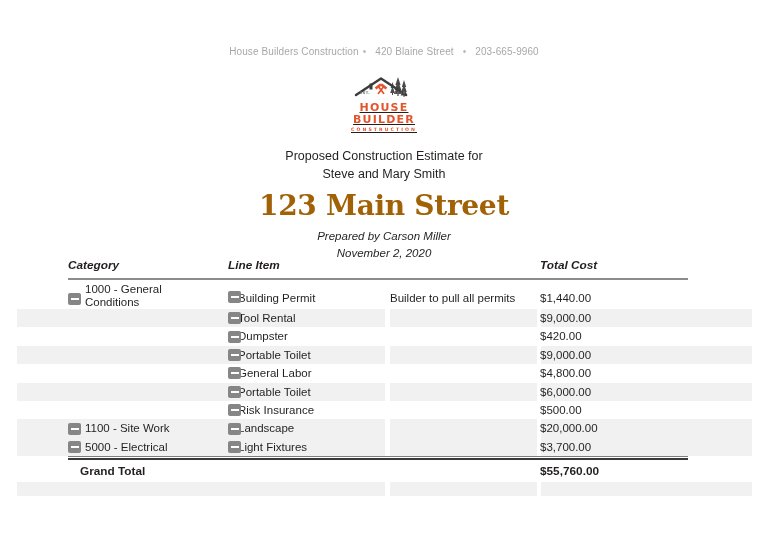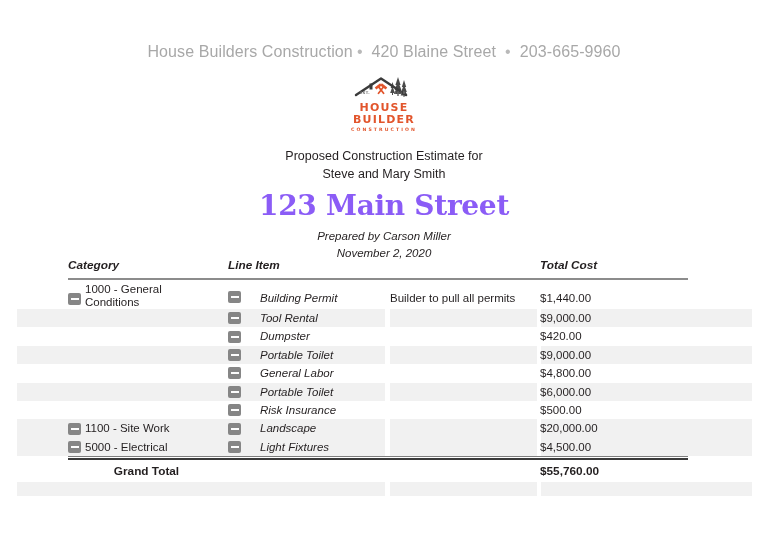--- a/index.html
+++ b/index.html
@@ -12,21 +12,21 @@
     background: #ffffff;
     font-family: "Liberation Sans", sans-serif;
     color: #231f20;
     overflow: hidden;
     position: relative;
   }
 
   
   .contact-line {
     text-align: center;
-    font-size: 16px;
+    font-size: 10px;
     color: #a8a8a8;
     letter-spacing: .1px;
     padding-top: 45px;
     line-height: 14px;
     white-space: nowrap;
   }
   .contact-line .sep {
     color: #b9b9b9;
     padding: 0 4px;
   }
@@ -36,20 +36,21 @@
   .logo-wrap {
     width: 100%;
     display: flex;
     justify-content: center;
     margin-top: 10px;
   }
   .logo {
     width: 96px;
     text-align: center;
     position: relative;
+    text-decoration: underline;
   }
   .logo svg { display:block; }
   .logo-name {
     font-family: "DejaVu Sans", sans-serif;
     font-weight: bold;
     font-size: 11px;
     letter-spacing: 1.2px;
     color: #e2552c;
     line-height: 12px;
     margin-top: 1px;
@@ -71,21 +72,21 @@
     color: #231f20;
   }
   .t-line1 { margin-top: 14px; }
   .address {
     text-align: center;
     font-family: "DejaVu Serif", serif;
     font-weight: bold;
     font-size: 28px;
     line-height: 38px;
     letter-spacing: -0.3px;
-    color: #8b5cf6;
+    color: #a16207;
     margin-top: 4px;
   }
   .prep, .date {
     text-align: center;
     font-size: 11.5px;
     font-style: italic;
     line-height: 17px;
     color: #231f20;
   }
   .prep { margin-top: 3px; }
@@ -170,21 +171,21 @@
     top: 5px;
     width: 8px;
     height: 2px;
     background: #fdfdfd;
   }
   .row .c-cat .minus { top: 50%; margin-top: -6px; }
   .row.tall .c-cat .minus { top: 16px; }
   .row .c-item .minus { top: 50%; margin-top: -6px; }
   .row.tall .c-item .minus { top: 10px; }
 
-  .item-text { padding-left: 32px; display:block; line-height: 18.4px; font-style: italic; }
+  .item-text { padding-left: 10px; display:block; line-height: 18.4px; }
   .row.tall .item-text { line-height: 22px; }
   .com-text { line-height: 18.4px; }
   .row.tall .com-text { line-height: 22px; }
   .cost-text { line-height: 18.4px; padding-right: 0px;}
   .row.tall .cost-text { line-height: 22px; }
 
   .total-sep {
     position: relative;
     height: 4px;
   }
@@ -196,21 +197,21 @@
     content:"";
     position:absolute; left:68px; width:620px; top:2px; height:2px; background:#3a3a3a;
   }
 
   .grand {
     position: relative;
     height: 22px;
     font-size: 11.8px;
     font-weight: bold;
   }
-  .grand .c-cat { padding-left: 0; left: 69px; line-height: 22px; text-align: center; }
+  .grand .c-cat { padding-left: 0; left: 80px; line-height: 22px; }
   .grand .c-cost { line-height: 22px; }
 
   .tail {
     position: relative;
     height: 14px;
   }
   .tail .stripe-bg i { background:#f1f1f1; }
 </style>
 </head>
 <body>
@@ -381,21 +382,21 @@
           <i class="s1"></i>
           <i class="s2"></i>
           <i class="s3"></i>
         </div>
         <div class="c-cat"><span class="minus"></span><span class="cat-one">5000 - Electrical</span></div>
         <div class="c-item">
           <span class="minus"></span>
           <span class="item-text">Light Fixtures</span>
         </div>
         <div class="c-com"><span class="com-text"></span></div>
-        <div class="c-cost"><span class="cost-text">$4,500.00</span></div>
+        <div class="c-cost"><span class="cost-text">$3,700.00</span></div>
       </div>
     </div>
 
   <div class="total-sep"></div>
 
   <div class="grand">
     <div class="c-cat">Grand Total</div>
     <div class="c-cost">$55,760.00</div>
   </div>
 

